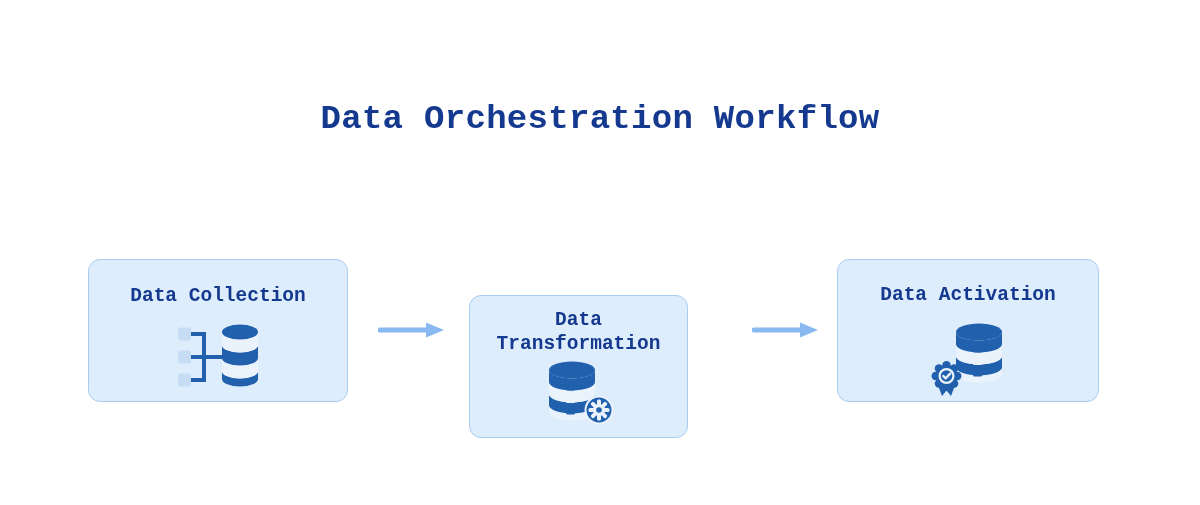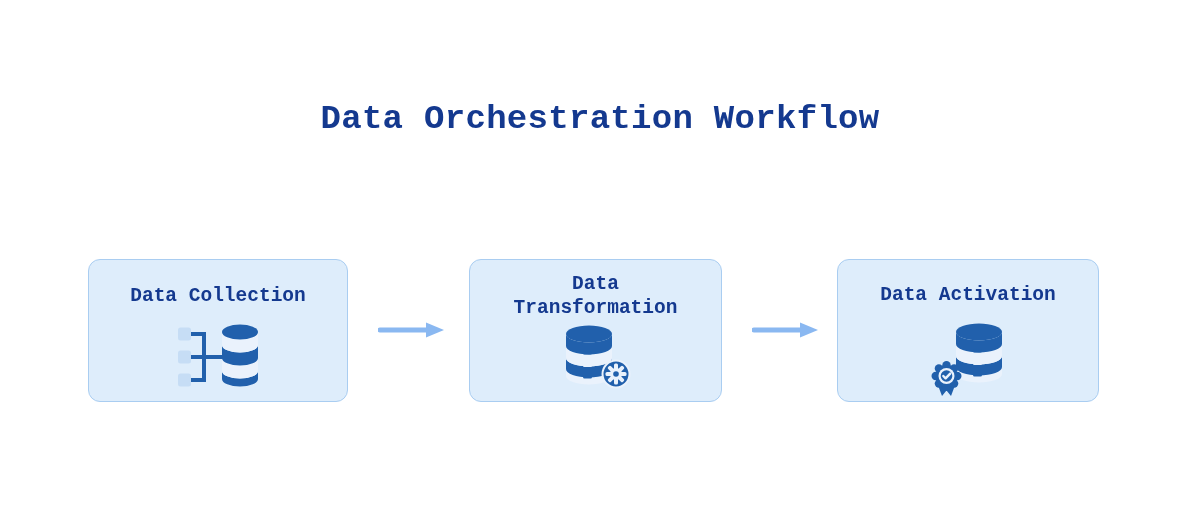--- a/index.html
+++ b/index.html
@@ -29,21 +29,21 @@
     background: var(--card_fill, #deedfb);
     border: 1px solid var(--card_border, #a9cdf1);
     border-radius: 12px;
     box-sizing: border-box;
     display: flex;
     flex-direction: column;
     align-items: center;
     padding-top: 13px;
   }
   .step-card.card-1 { left: 88px;  width: 260px; }
-  .step-card.card-2 { left: 469px; width: 253px; }
+  .step-card.card-2 { left: 469px; width: 219px; margin-top: 36px; }
   .step-card.card-3 { left: 837px; width: 262px; align-items: center; }
   .step-label {
     height: 47px;
     display: flex;
     align-items: center;
     justify-content: center;
     text-align: center;
     font-size: 19.5px;
     line-height: 1.22;
     font-weight: 700;

